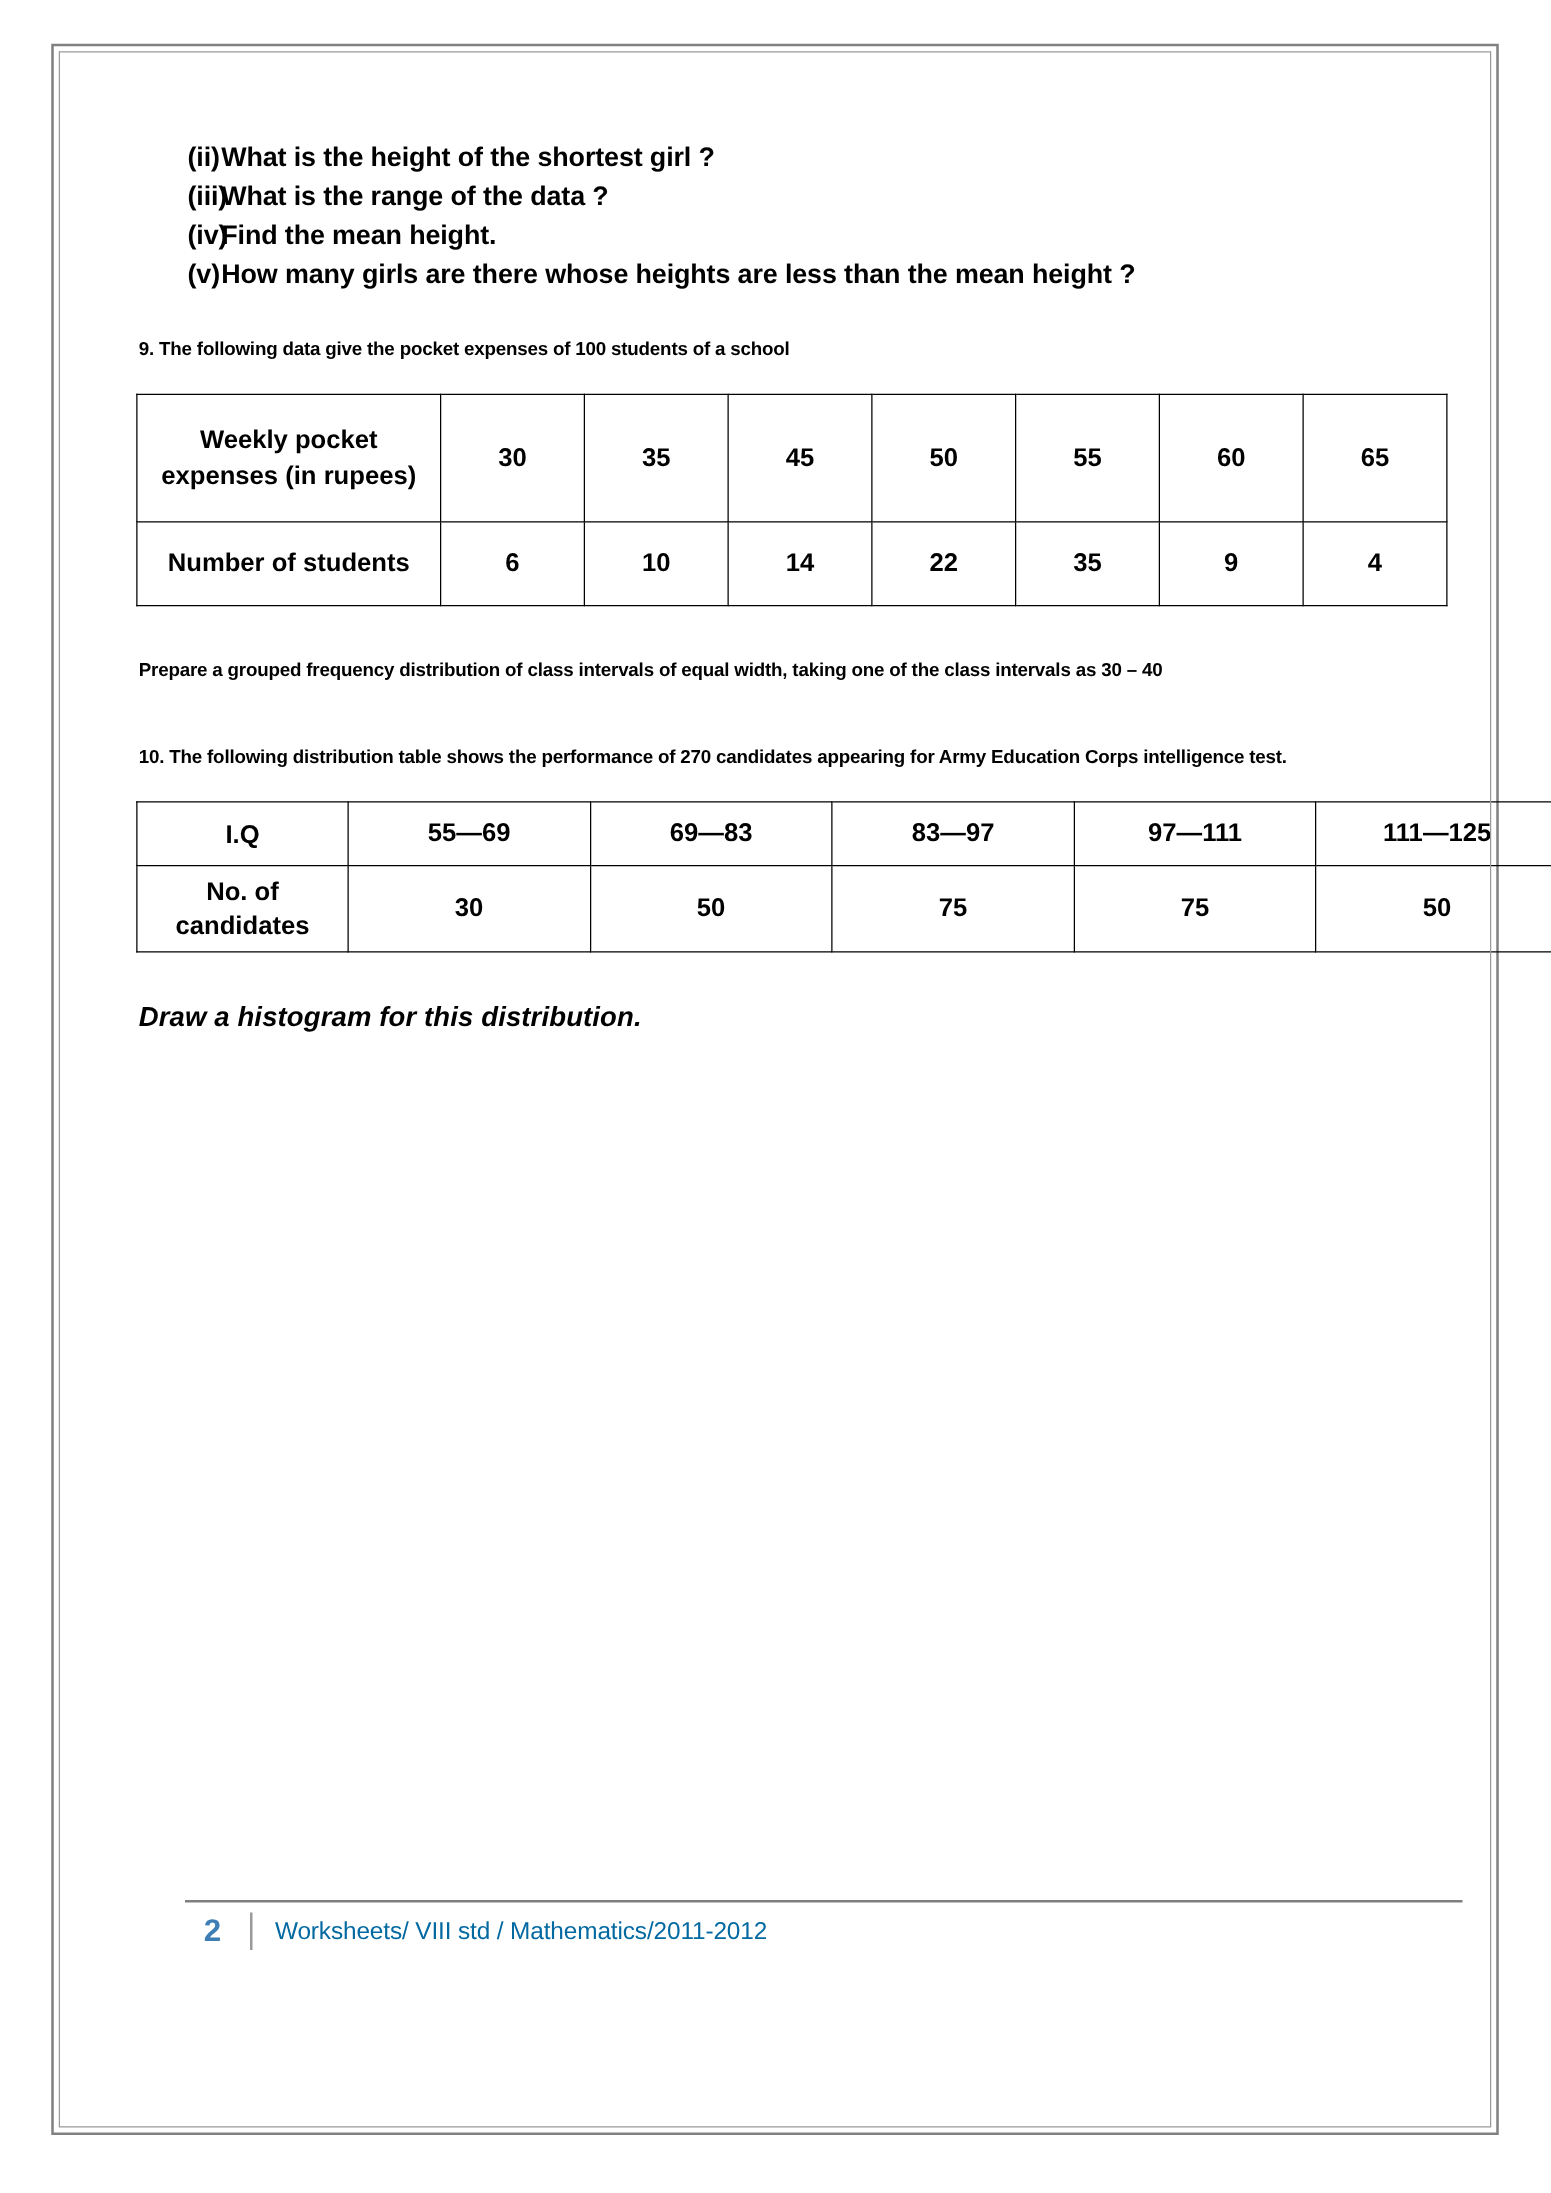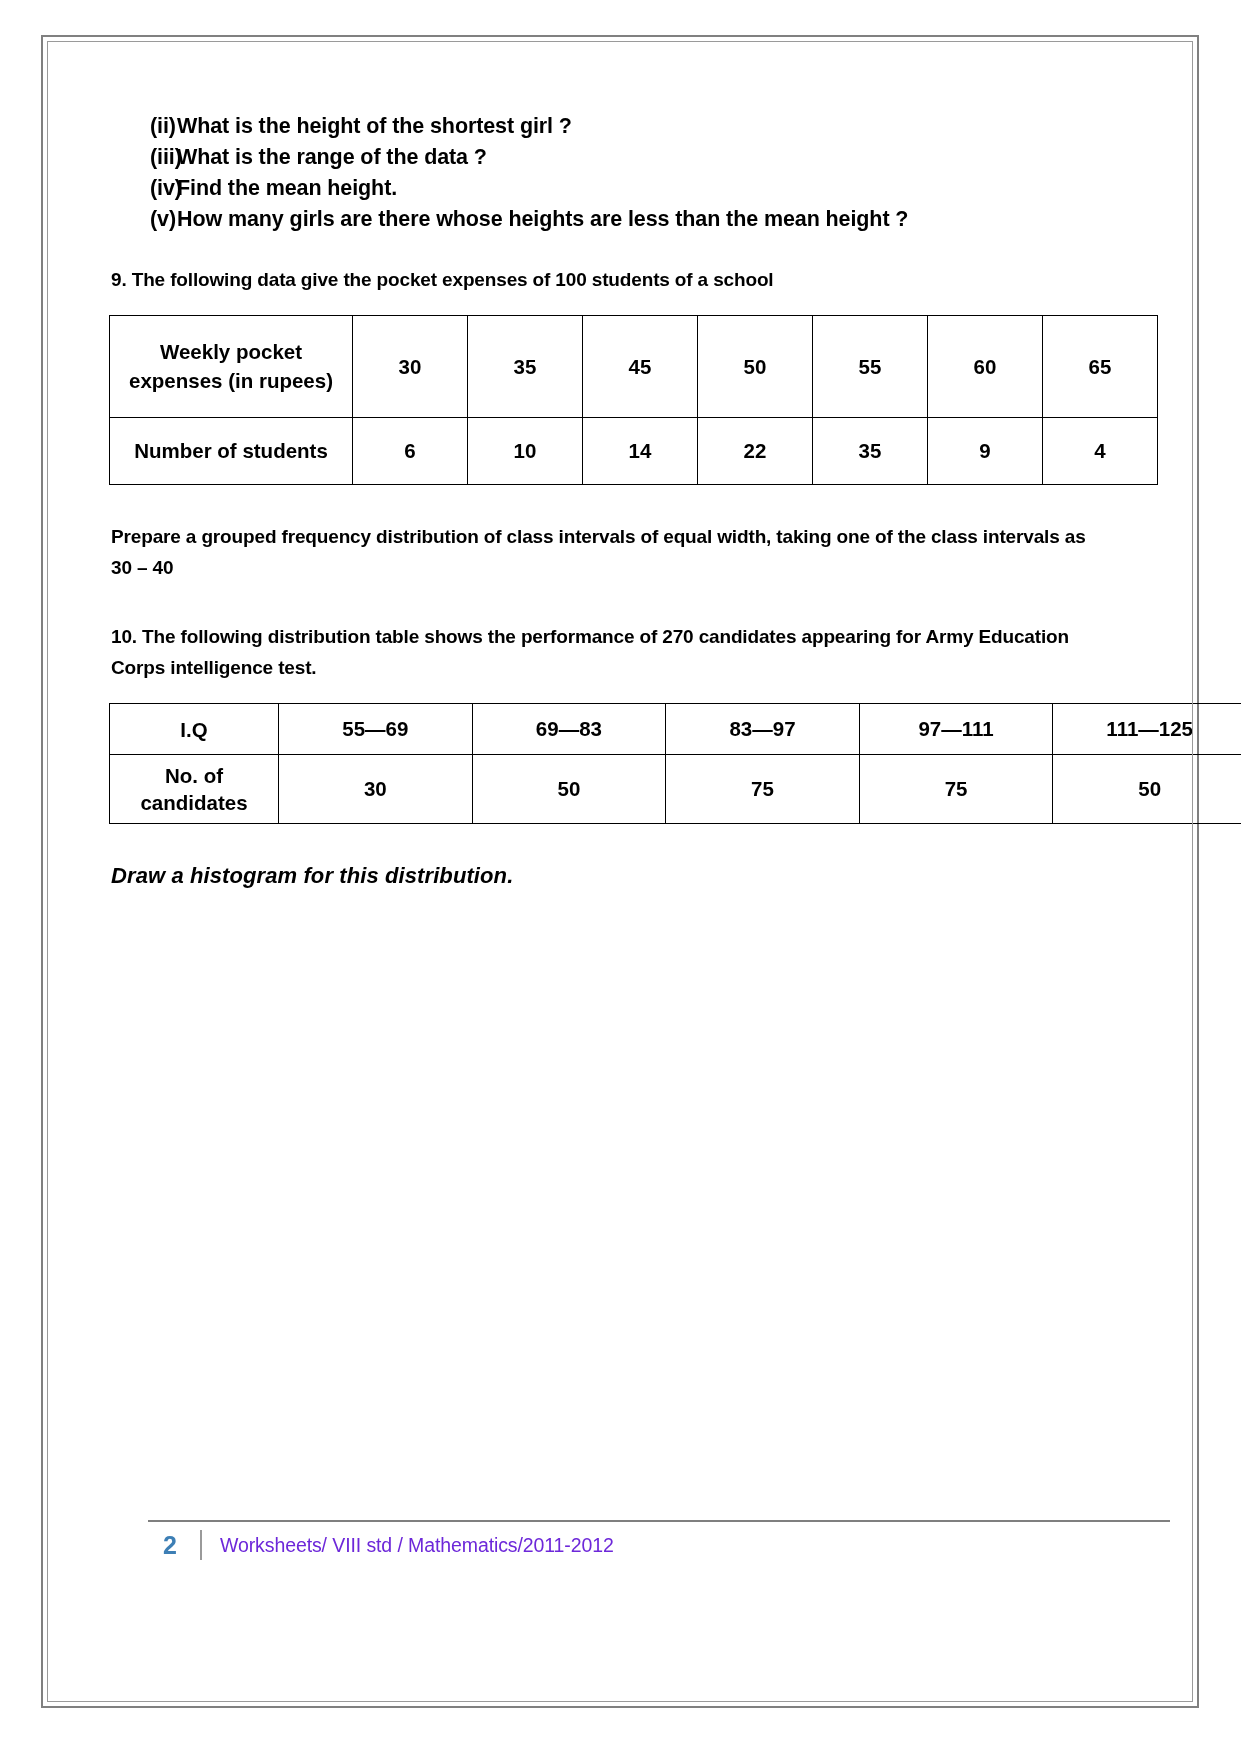--- a/index.html
+++ b/index.html
@@ -64,21 +64,21 @@
     flex: 0 0 72px;
     padding-left: 45px;
     box-sizing: border-box;
   }
   .roman-text {
     flex: 1 1 auto;
   }
 
   
   .para {
-    font-size: 19px;
+    font-size: 15px;
     font-weight: bold;
     line-height: 31px;
     letter-spacing: -0.15px;
     margin: 0;
     padding-left: 6px;
     max-width: 1000px;
   }
   .para-q9 { margin-top: 29px; }
   .para-prepare { margin-top: 36px; }
   .para-q10 { margin-top: 38px; }
@@ -155,21 +155,21 @@
     color: #3d7fb5;
     width: 44px;
     text-align: center;
     padding-right: 8px;
     border-right: 2px solid #9a9a9a;
     line-height: 30px;
   }
   .footer-text {
     font-size: 19.5px;
     font-weight: normal;
-    color: #6d28d9;
+    color: #0369a1;
     padding-left: 18px;
     letter-spacing: -0.1px;
   }
 </style>
 </head>
 <body>
 
 <div class="page-frame">
   <div class="content">
 

